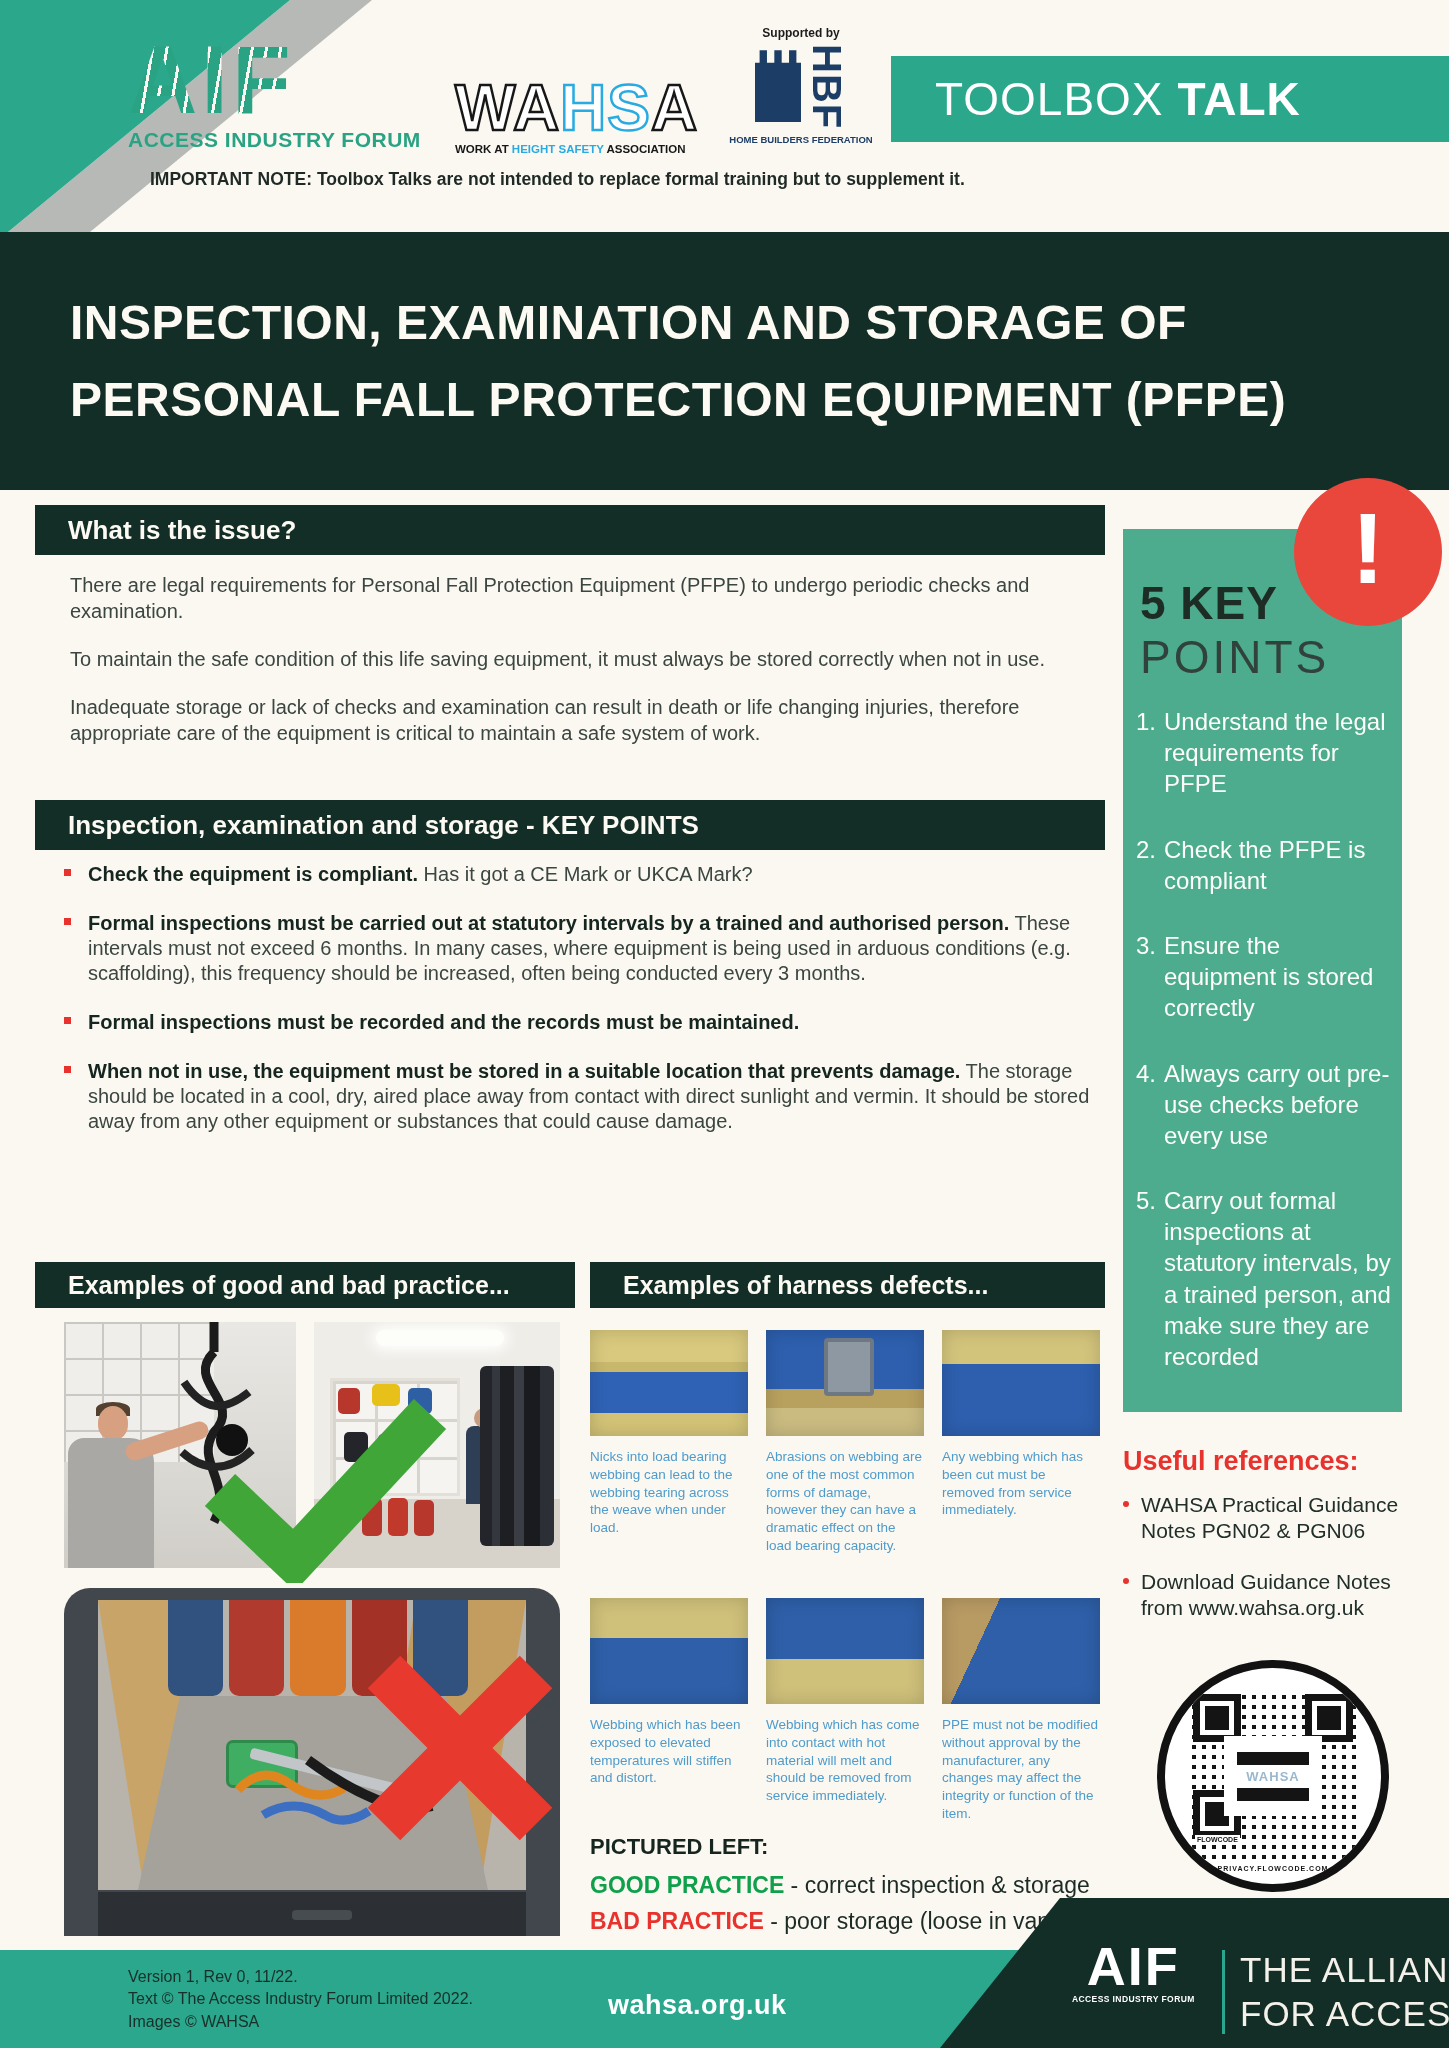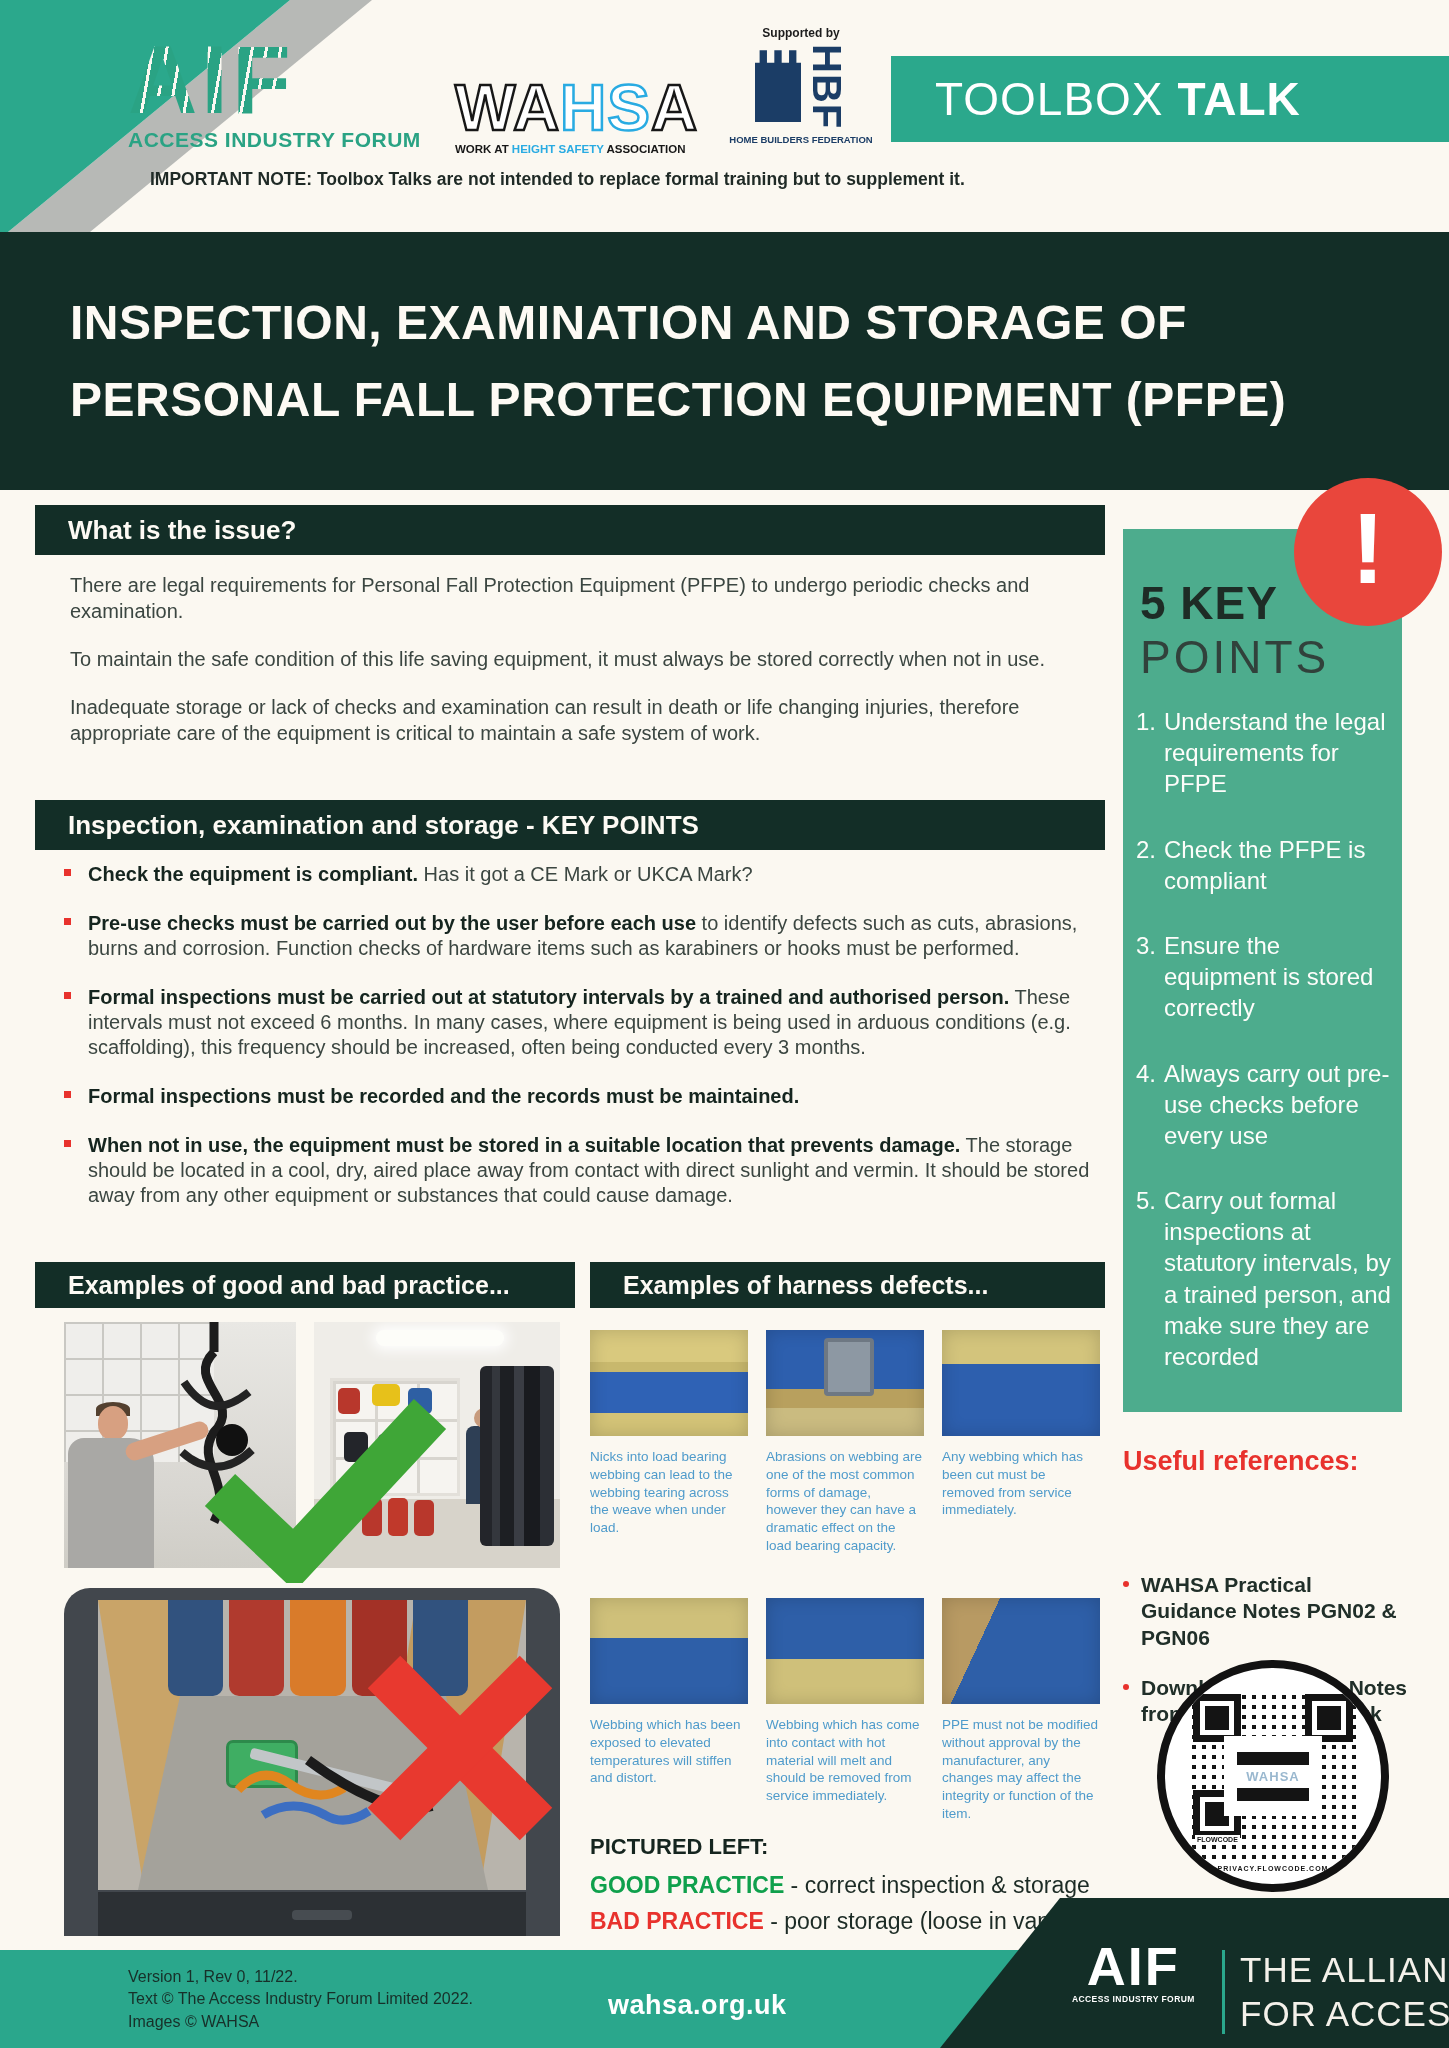--- a/index.html
+++ b/index.html
@@ -117,21 +117,21 @@
   .side-panel{left:1123px;top:529px;width:279px;height:883px;background:#4dac8d;}
   .alert-circle{left:1294px;top:478px;width:148px;height:148px;border-radius:50%;background:#e9463c;
     display:flex;align-items:center;justify-content:center;}
   .alert-mark{color:#fff;font-size:100px;font-weight:800;line-height:1;padding-bottom:8px;}
   .fivekey-b{left:1140px;top:576px;font-size:46px;font-weight:800;color:#1e2c26;letter-spacing:1px;}
   .fivekey-l{left:1140px;top:630px;font-size:46px;font-weight:400;color:#31413b;letter-spacing:3px;}
   .side-points{left:1136px;top:706px;width:262px;}
   .sp-item{display:flex;margin-bottom:34px;font-size:24px;line-height:1.3;color:#fdfdfa;}
   .sp-num{width:28px;flex:none;}
   .refs-h{left:1123px;top:1446px;font-size:27px;font-weight:700;color:#e8322d;}
-  .refs{left:1123px;top:1572px;width:290px;font-weight:bold;}
+  .refs{left:1123px;top:1492px;width:290px;}
   .ref-item{position:relative;padding-left:18px;margin-bottom:24px;font-size:21px;line-height:1.25;color:#202f29;}
   .ref-bullet{position:absolute;left:0;top:9px;width:6px;height:6px;border-radius:50%;background:#e8322d;}
 
   .qr{left:1157px;top:1660px;width:232px;height:232px;border-radius:50%;background:#fff;border:8px solid #121212;box-sizing:border-box;overflow:hidden;}
   .qr-dots{position:absolute;inset:24px;background-image:radial-gradient(#141414 34%,transparent 36%);background-size:10px 10px;}
   .qr-finder{position:absolute;width:34px;height:34px;border:7px solid #141414;background:#fff;}
   .qr-finder i{position:absolute;inset:5px;background:#141414;display:block;}
   .qf-tl{left:28px;top:26px;} .qf-tr{right:28px;top:26px;} .qf-bl{left:28px;bottom:46px;}
   .qr-center{position:absolute;left:50%;top:50%;transform:translate(-50%,-50%);width:98px;height:80px;background:#fff;
     display:flex;flex-direction:column;align-items:center;justify-content:center;gap:5px;}
@@ -199,21 +199,20 @@
     <p>There are legal requirements for Personal Fall Protection Equipment (PFPE) to undergo periodic checks and examination.</p>
     <p>To maintain the safe condition of this life saving equipment, it must always be stored correctly when not in use.</p>
     <p>Inadequate storage or lack of checks and examination can result in death or life changing injuries, therefore appropriate care of the equipment is critical to maintain a safe system of work.</p>
   </div>
 
   <div class="abs bar bar-key">
       <span>Inspection, examination and storage - KEY POINTS</span>
     </div>
   <div class="abs kp-list">
     <div class="kp-item"><span class="kp-bullet"></span><span class="lead">Check the equipment is compliant.</span><span> Has it got a CE Mark or UKCA Mark?</span></div>
-    <div class="kp-item"><span class="kp-bullet"></span><span class="lead">Pre-use checks must be carried out by the user before each use</span><span> to identify defects such as cuts, abrasions, burns and corrosion. Function checks of hardware items such as karabiners or hooks must be performed.</span></div>
     <div class="kp-item"><span class="kp-bullet"></span><span class="lead">Formal inspections must be carried out at statutory intervals by a trained and authorised person.</span><span> These intervals must not exceed 6 months. In many cases, where equipment is being used in arduous conditions (e.g. scaffolding), this frequency should be increased, often being conducted every 3 months.</span></div>
     <div class="kp-item"><span class="kp-bullet"></span><span class="lead">Formal inspections must be recorded and the records must be maintained.</span><span></span></div>
     <div class="kp-item"><span class="kp-bullet"></span><span class="lead">When not in use, the equipment must be stored in a suitable location that prevents damage.</span><span> The storage should be located in a cool, dry, aired place away from contact with direct sunlight and vermin. It should be stored away from any other equipment or substances that could cause damage.</span></div>
   </div>
 
   <div class="abs bar bar-goodbad">
       <span>Examples of good and bad practice...</span>
     </div>
   <div class="abs bar bar-defects">
       <span>Examples of harness defects...</span>

